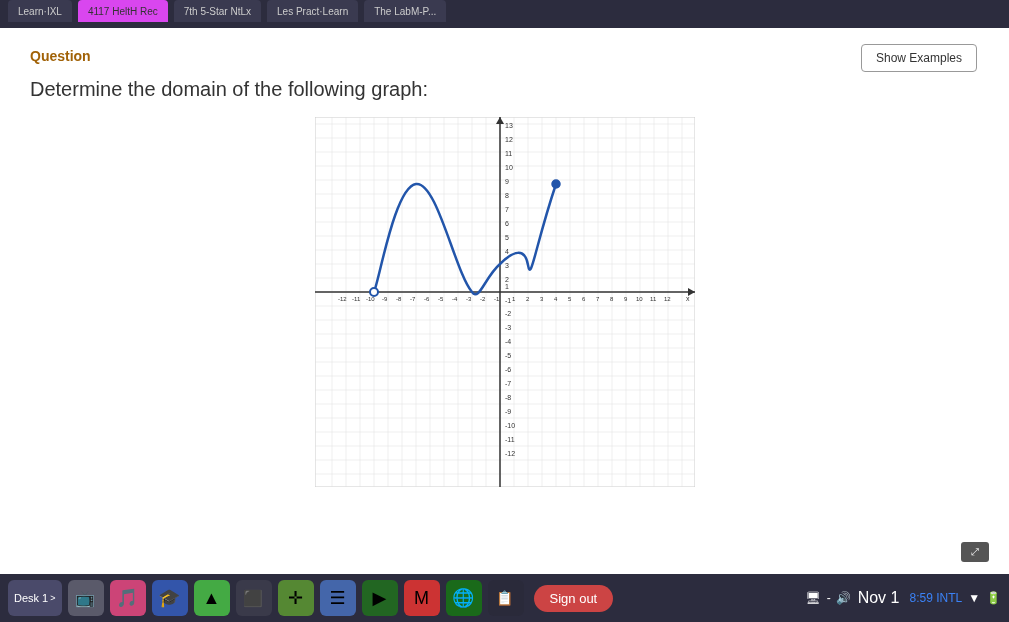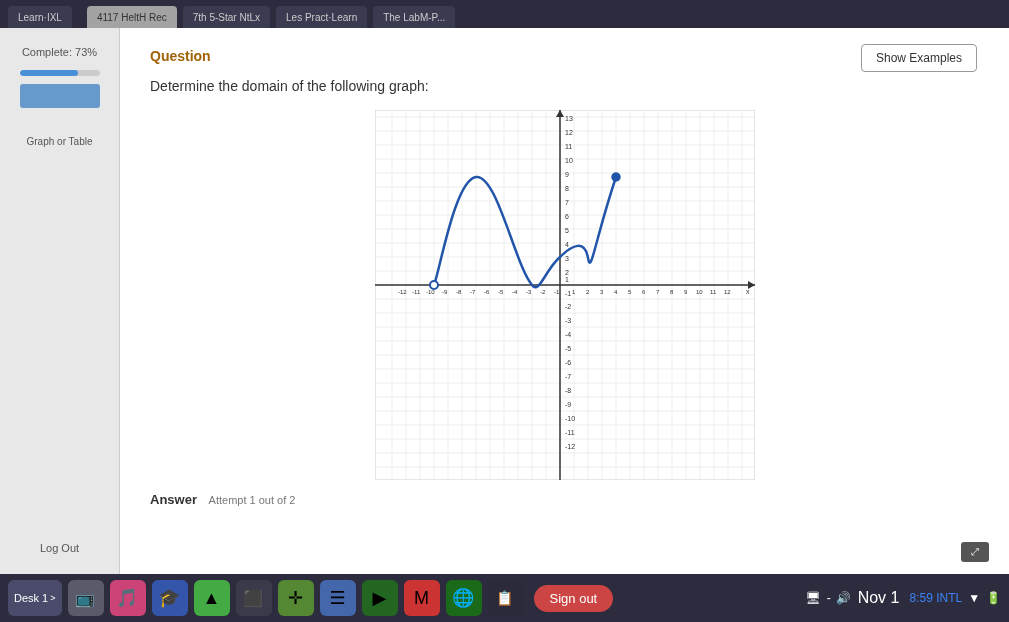--- a/index.html
+++ b/index.html
@@ -11,35 +11,35 @@
       overflow: hidden;
       position: relative;
     }
 
     
     .browser-bar {
       width: 100%;
       height: 28px;
       background: #2c2c3e;
       display: flex;
-      align-items: flex-end;
+      align-items: flex-start;
       padding: 0 8px;
       gap: 6px;
     }
     .browser-tab {
       height: 22px;
       padding: 0 10px;
       border-radius: 4px 4px 0 0;
       font-size: 10px;
       color: #ccc;
       display: flex;
       align-items: center;
       background: #3a3a50;
     }
-    .browser-tab.active { background: #a3a3a3; color: #333; margin-left: 9px; }
+    .browser-tab.active { background: #d946ef; color: #333; }
 
     
     .main-container {
       width: 100%;
       height: calc(100% - 28px - 48px);
       background: #f0f0f0;
       display: flex;
     }
 
     
@@ -121,21 +121,21 @@
     }
 
     .question-label {
       font-size: 14px;
       font-weight: bold;
       color: #a16207;
       margin-bottom: 8px;
     }
 
     .question-text {
-      font-size: 14px;
+      font-size: 20px;
       color: #333;
       margin-bottom: 16px;
       margin-top: 14px;
     }
 
     
     .graph-container {
       display: flex;
       justify-content: center;
       margin: 10px 0;
@@ -256,33 +256,20 @@
   <div class="browser-tab">
     <span>Les Pract·Learn</span>
   </div>
   <div class="browser-tab">
     <span>The LabM-P...</span>
   </div>
 </div>
 
 <div class="main-container">
 
-  <div class="sidebar">
-    <div class="sidebar-complete">Complete: 73%</div>
-    <div class="sidebar-progress-bar">
-      <div class="sidebar-progress-fill" style="width:73%"></div>
-    </div>
-    <div class="sidebar-highlight"></div>
-    <div style="margin-top:20px; padding:0 10px;">
-      <div class="sidebar-label">Graph or Table</div>
-    </div>
-    <div class="sidebar-bottom">
-      <span class="log-out-link">Log Out</span>
-    </div>
-  </div>
 
   <div class="content-area">
     <button class="show-examples-btn">Show Examples</button>
 
     <div class="question-label">Question</div>
     <div class="question-text">Determine the domain of the following graph:</div>
 
     <div class="graph-container">
       <svg class="graph-svg" width="380" height="370" viewBox="0 0 380 370">
 
@@ -419,24 +406,20 @@
           C 216,166 220,130 241,67
         " fill="none" stroke="#2255aa" stroke-width="2.5" stroke-linejoin="round"></path>
 
         <circle cx="59" cy="175" r="4" fill="white" stroke="#2255aa" stroke-width="2"></circle>
 
         <circle cx="241" cy="67" r="4" fill="#2255aa" stroke="#2255aa" stroke-width="1.5"></circle>
 
       </svg>
     </div>
 
-    <div class="answer-area">
-      <span class="answer-label">Answer</span>
-      <span class="attempt-label">Attempt 1 out of 2</span>
-    </div>
 
   </div>
 </div>
 
 <div class="expand-icon">⤢</div>
 
 <div class="taskbar">
   <div class="taskbar-item desk-btn">
     <span>Desk 1</span>
     <span style="font-size:9px">&gt;</span>

